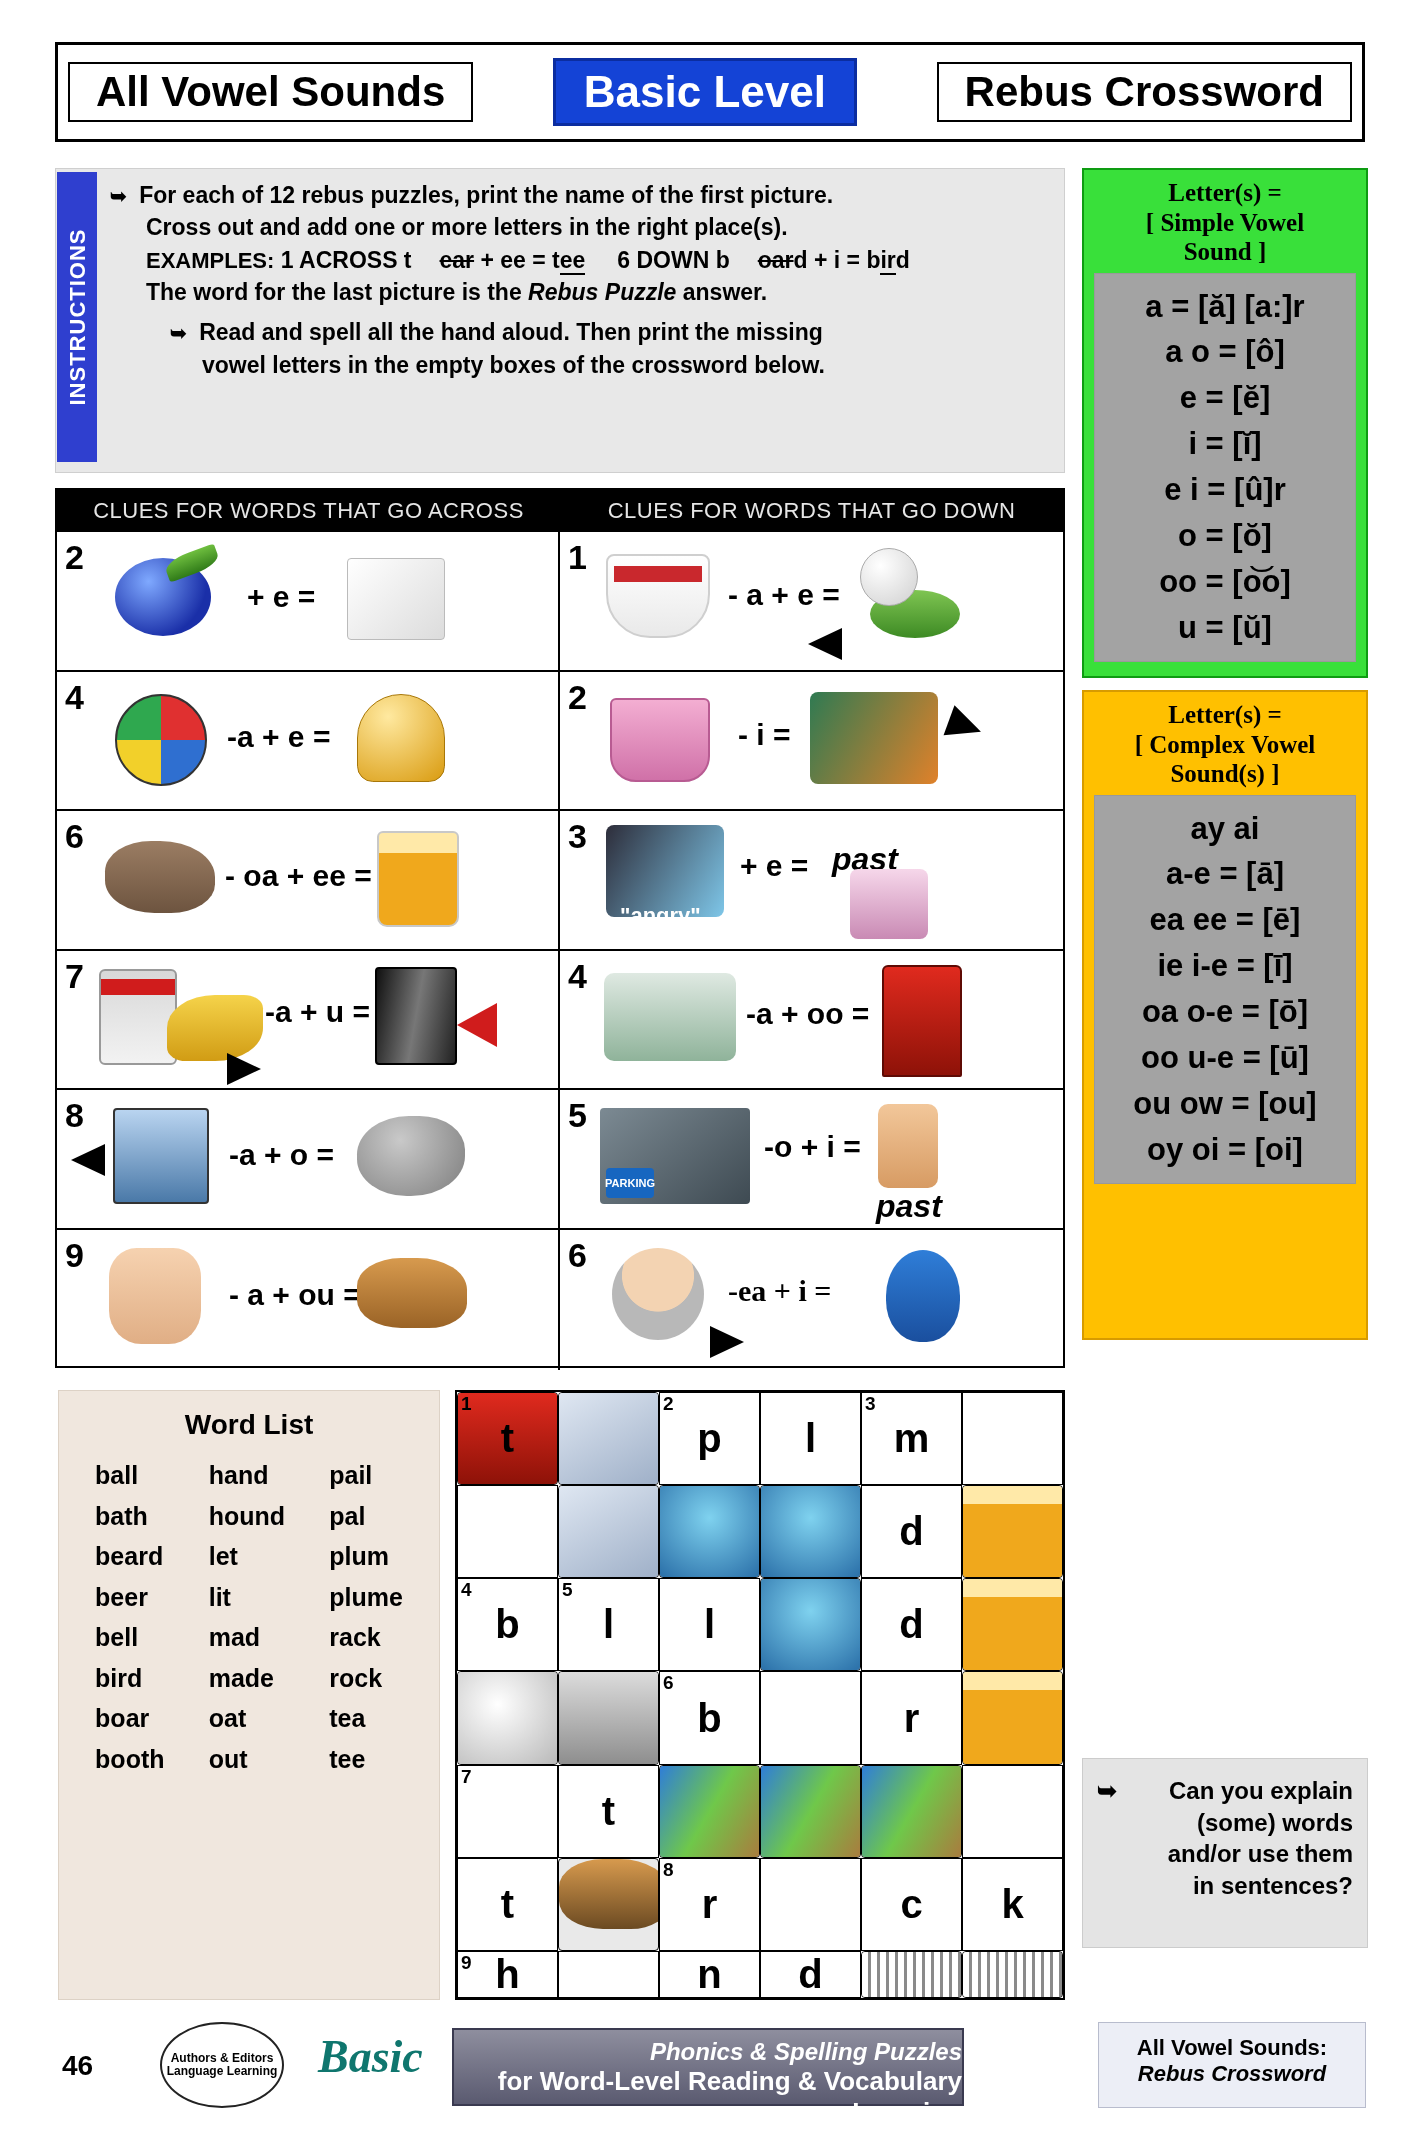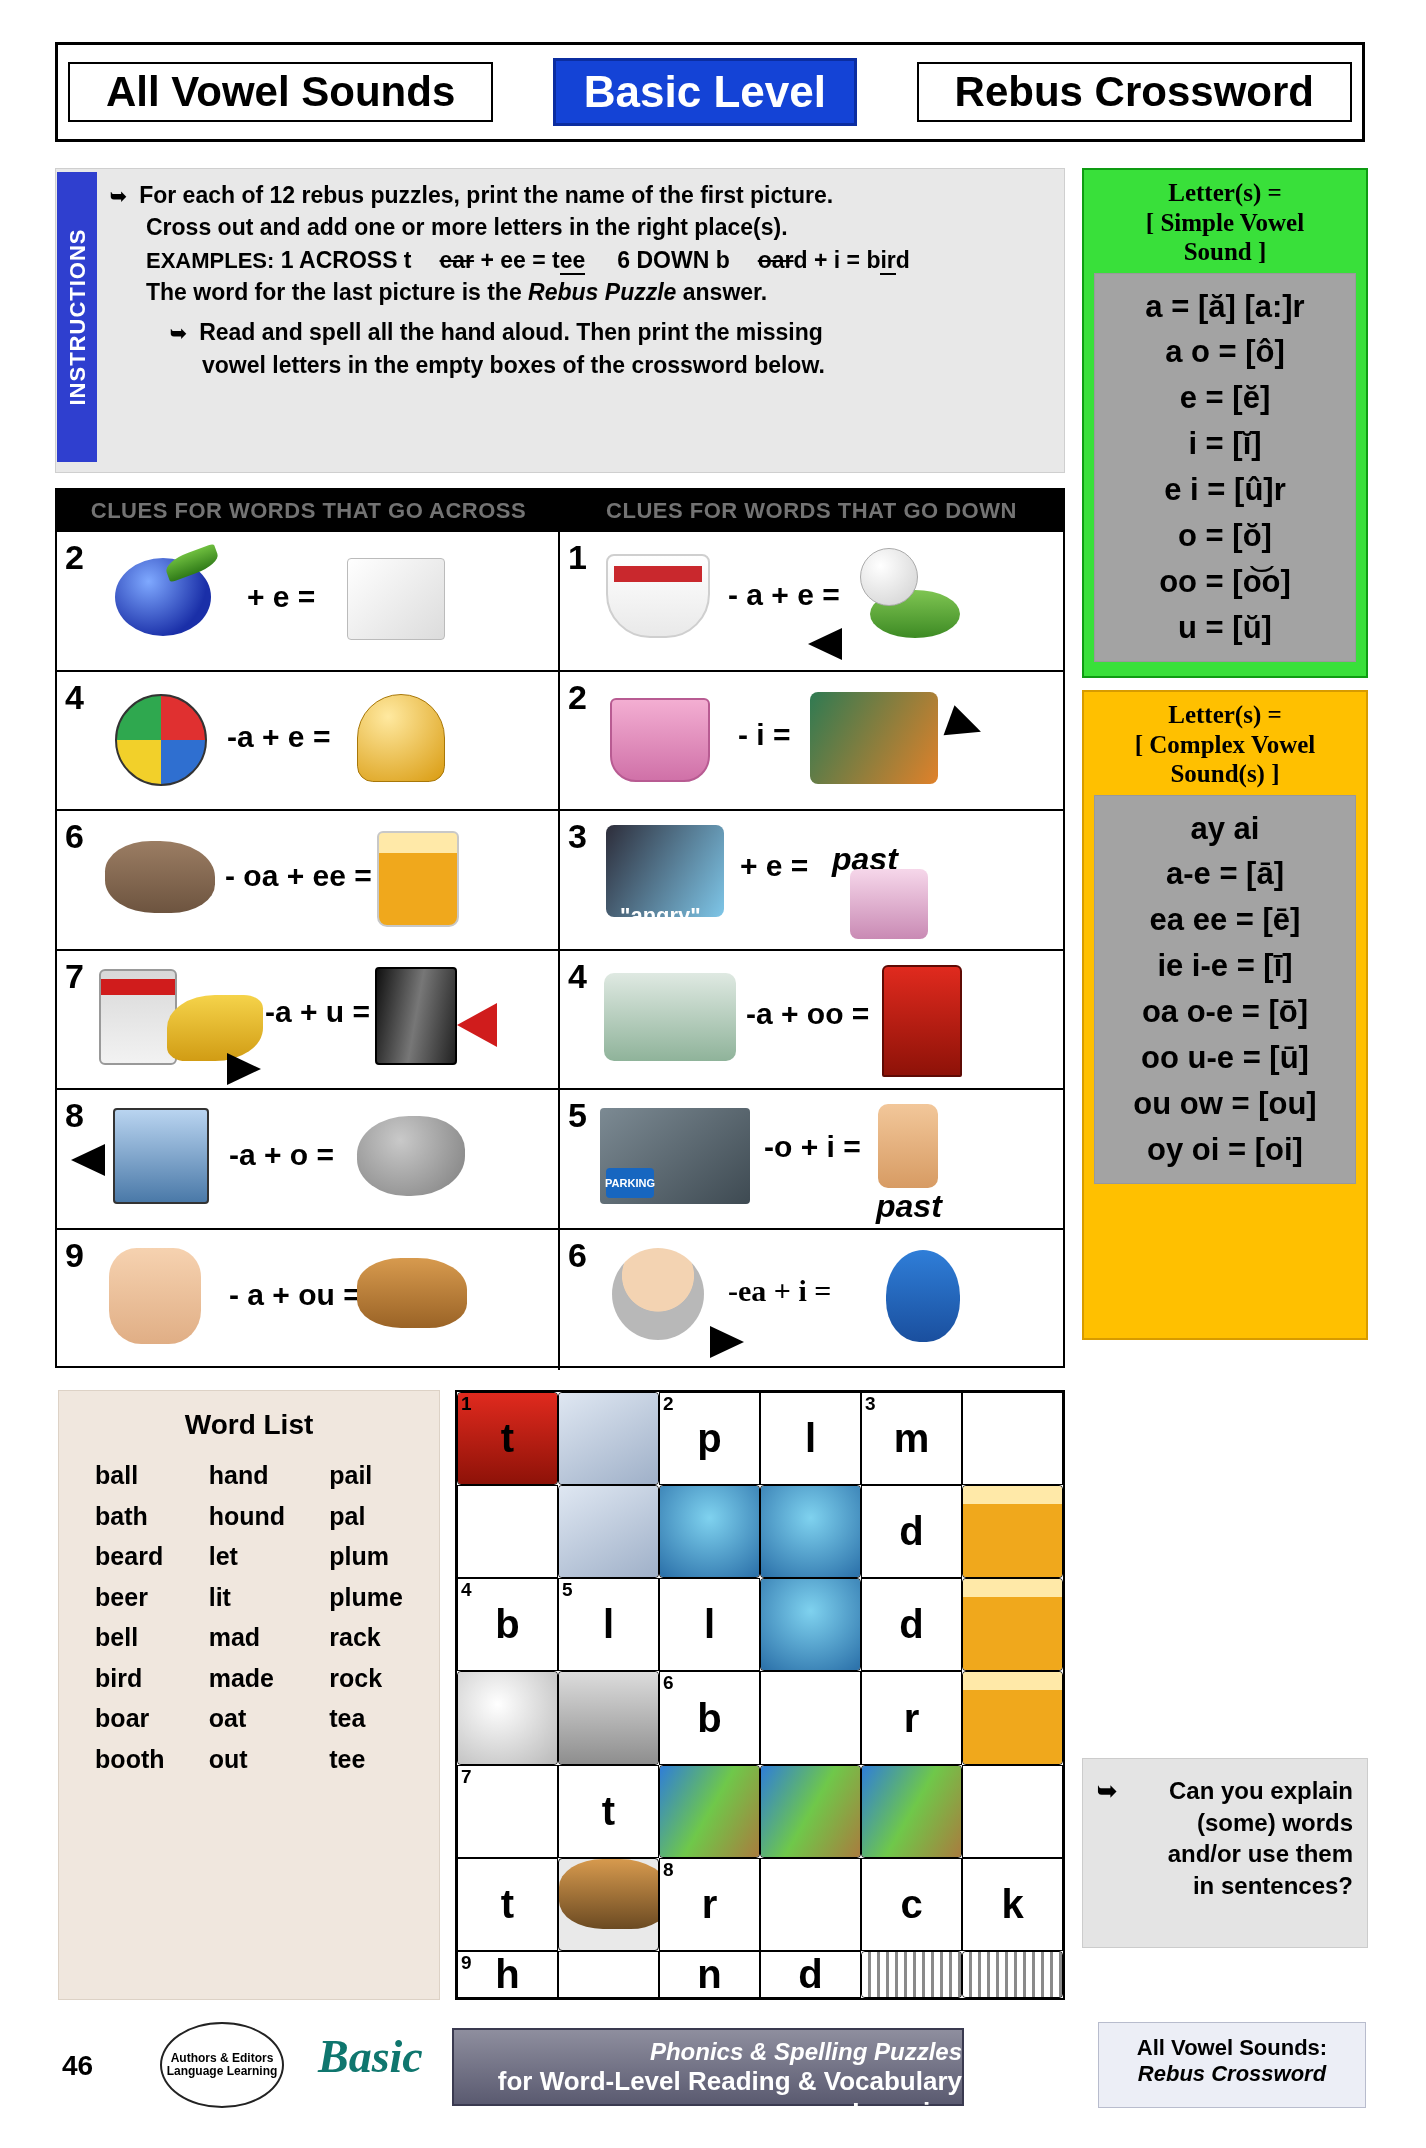--- a/index.html
+++ b/index.html
@@ -16,21 +16,21 @@
   
   .header{
     position:absolute;left:55px;top:42px;width:1310px;height:100px;
     border:3px solid #000;background:#fff;
     display:flex;align-items:center;justify-content:space-between;
     padding:0 10px;box-sizing:border-box;
   }
   .hdr-box{
     border:2px solid #000;background:#fff;
     font-weight:bold;font-size:42px;
-    padding:6px 36px;line-height:1.05;
+    padding:6px 26px;line-height:1.05;
   }
   .hdr-box.center{
     background:#1443d6;color:#fff;border:3px solid #0b2da0;
     font-size:44px;padding:8px 28px;
   }
 
   
   .instr-wrap{
     position:absolute;left:55px;top:168px;width:1010px;height:305px;
     background:#e8e8e8;border:1px solid #cfcfcf;box-sizing:border-box;
@@ -54,23 +54,23 @@
   .sc{font-variant:small-caps;font-size:22px;}
   .strike{text-decoration:line-through;padding-left:28px;}
   .ital{font-style:italic;}
 
   
   .clues{
     position:absolute;left:55px;top:488px;width:1010px;height:880px;
     border:2px solid #000;box-sizing:border-box;
   }
   .clue-head{
-    position:absolute;top:0;height:42px;background:#000;color:#737373;
+    position:absolute;top:0;height:42px;background:#000;color:#e5e5e5;
     display:flex;align-items:center;justify-content:center;
-    font-weight:bold;font-size:22px;letter-spacing:.5px;
+    font-weight:normal;font-size:22px;letter-spacing:.5px;
     font-variant:small-caps;
   }
   .clue-head.left{left:0;width:50%;border-right:2px solid #fff;}
   .clue-head.right{left:50%;width:50%;}
   .clue-col{position:absolute;top:42px;width:50%;height:838px;box-sizing:border-box;}
   .clue-col.left{left:0;border-right:2px solid #000;}
   .clue-col.right{left:50%;}
   .clue-row{
     height:139.6px;border-bottom:2px solid #000;box-sizing:border-box;
     position:relative;overflow:hidden;

